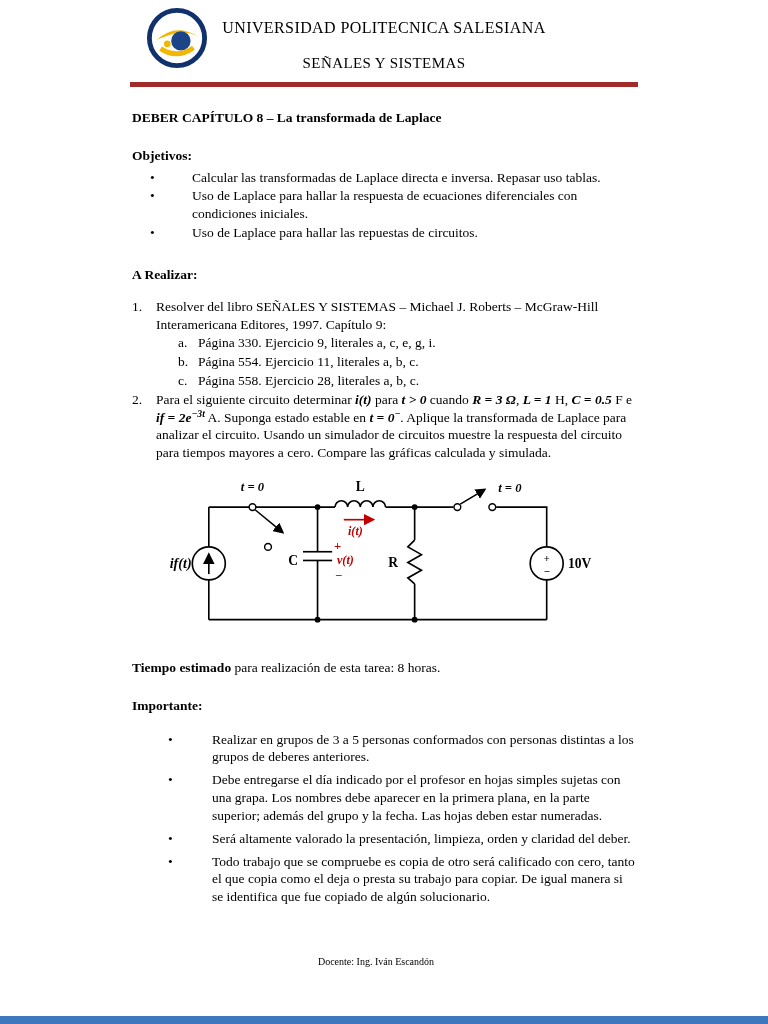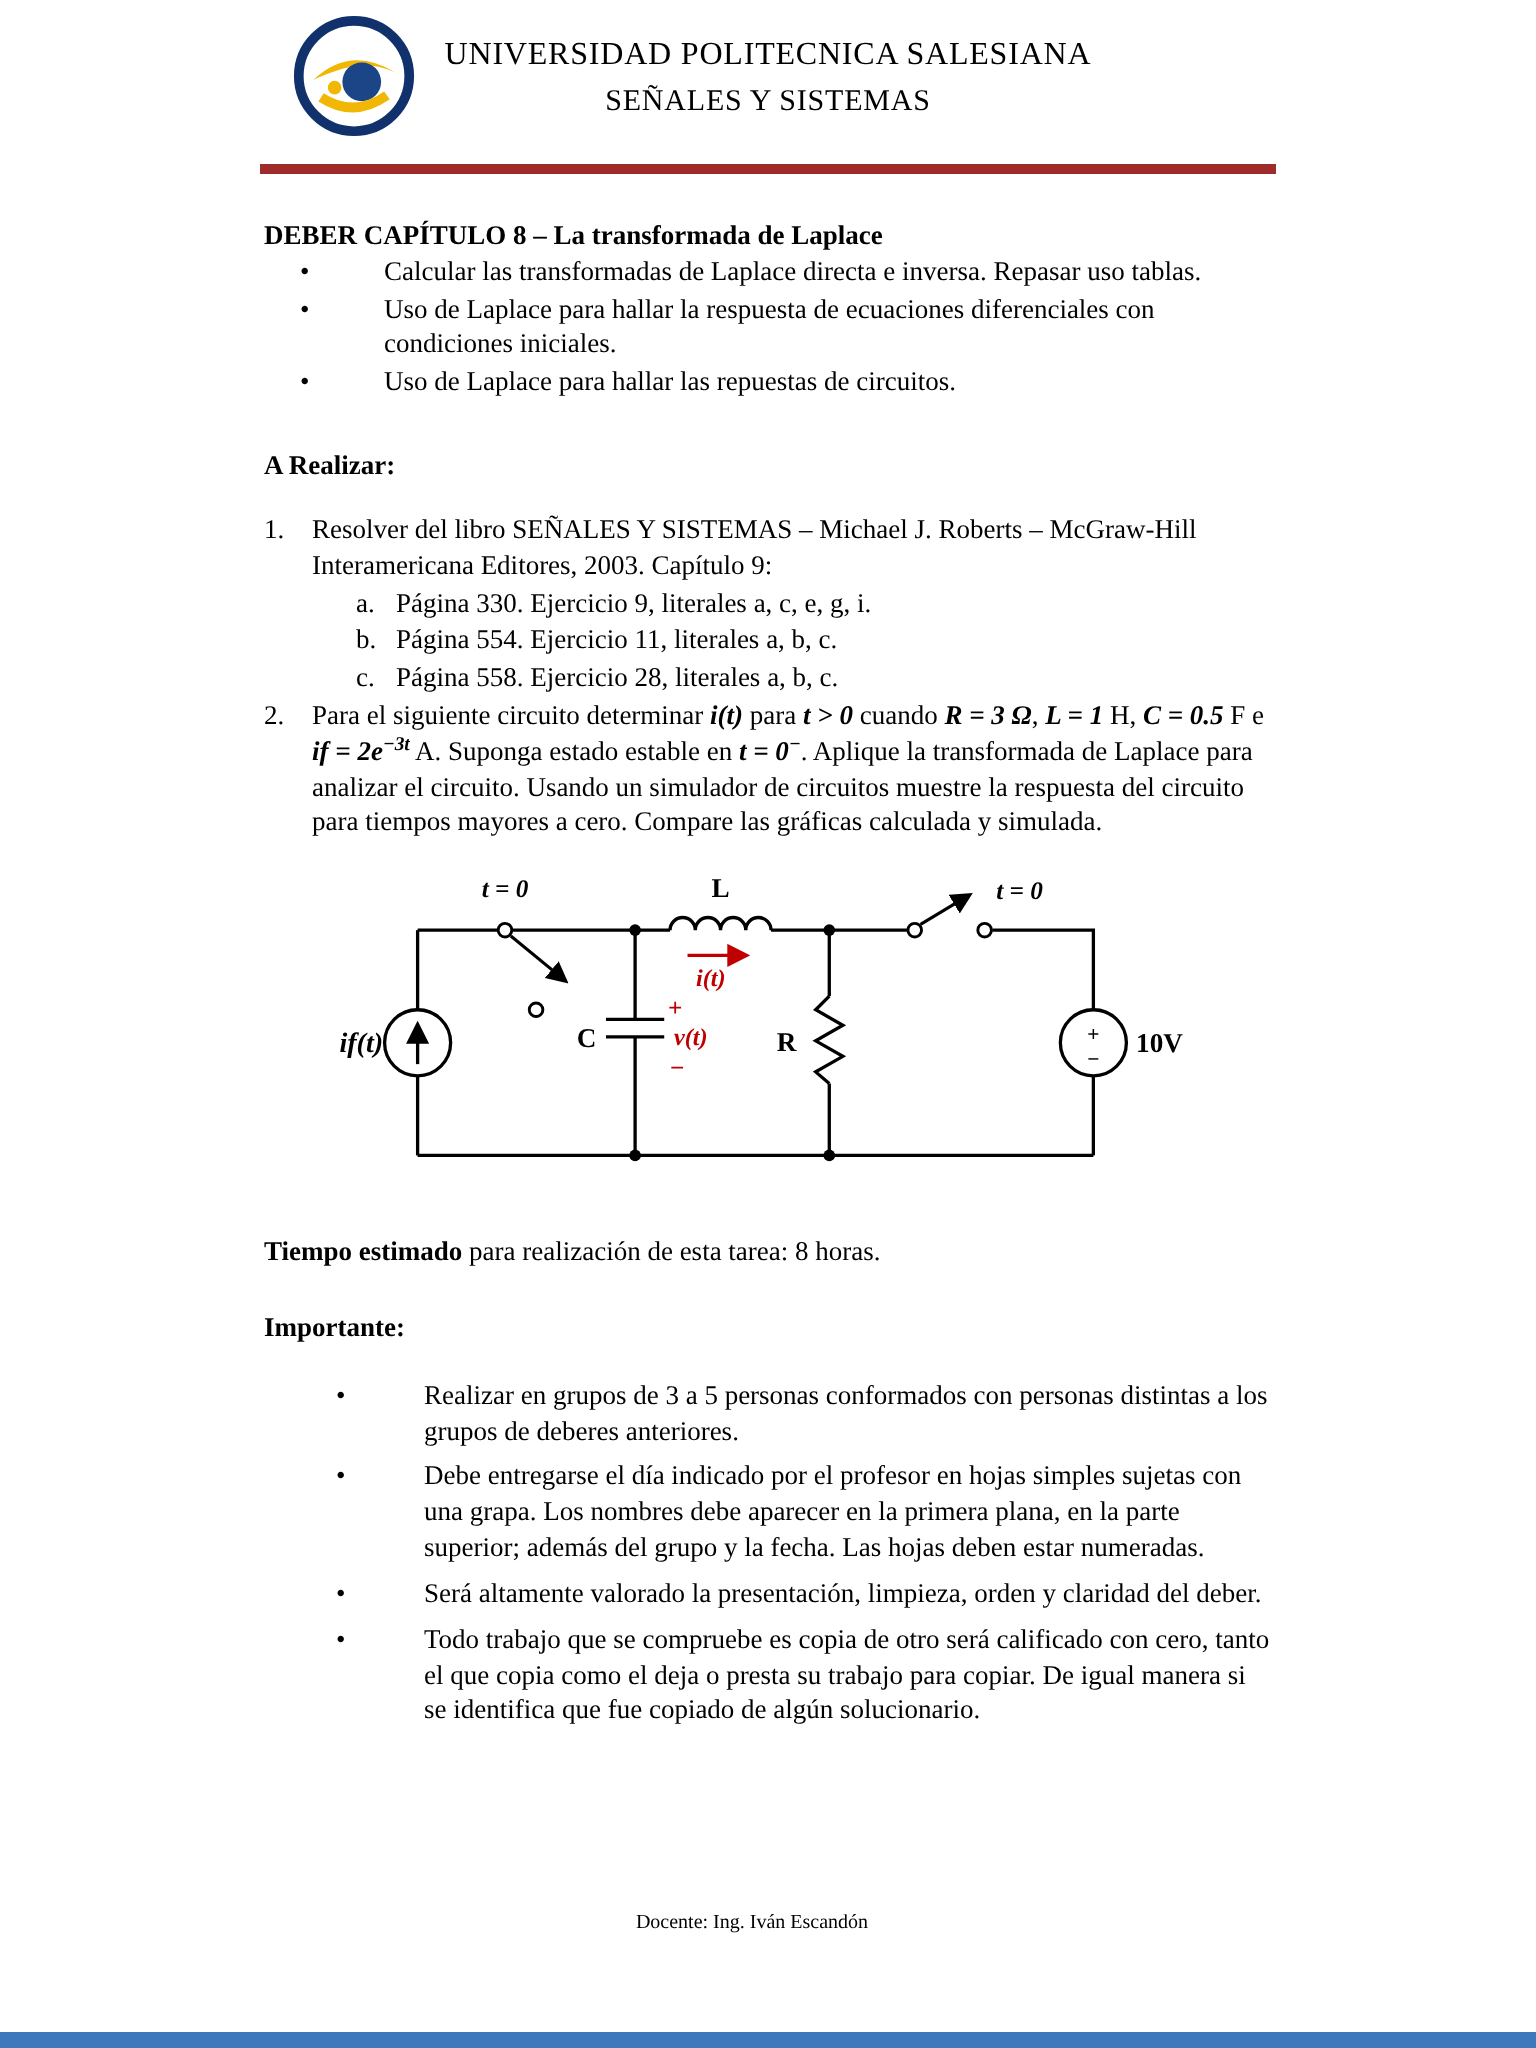--- a/index.html
+++ b/index.html
@@ -8,21 +8,21 @@
     width:768px; height:1024px; position:relative; overflow:hidden;
     background:#ffffff; color:#000;
     font-family:"Liberation Serif","DejaVu Serif",serif;
     font-size:13.5px; line-height:1.32;
   }
   
   header { position:relative; height:78px; }
   .logo { position:absolute; left:146px; top:7px; width:62px; height:62px; }
   .htext { text-align:center; padding-top:17px; }
   .h1 { font-size:16px; letter-spacing:0.4px; }
-  .h2 { font-size:15px; margin-top:4px; letter-spacing:0.4px; }
+  .h2 { font-size:15px; margin-top:16px; letter-spacing:0.4px; }
   .rule { margin:4px 130px 0 130px; height:2px;
           border-top:4px solid #a02b2b; border-bottom:1.5px solid #a02b2b; }
   
   .content { padding:0 132px; }
   .title  { font-weight:700; margin:22px 0 0 0; }
   .sect   { font-weight:700; margin:20px 0 4px 0; }
   .brow   { display:flex; margin-left:18px; margin-bottom:1px; }
   .bmark  { width:26px; flex:none; }
   .btext  { flex:1;margin-left:16px; }
   .nrow   { display:flex; margin-bottom:1px; }
@@ -72,38 +72,39 @@
       <div class="h2">SEÑALES Y SISTEMAS</div>
     </div>
   </header>
 
   <div class="rule"></div>
 
   <main class="content">
 
     <p class="title">DEBER CAPÍTULO 8 – La transformada de Laplace</p>
 
+    <p class="sect">Objetivos:</p>
     <div class="brow">
       <span class="bmark">•</span>
       <span class="btext">Calcular las transformadas de Laplace directa e inversa. Repasar uso tablas.</span>
     </div>
     <div class="brow">
       <span class="bmark">•</span>
       <span class="btext">Uso de Laplace para hallar la respuesta de ecuaciones diferenciales con condiciones iniciales.</span>
     </div>
     <div class="brow">
       <span class="bmark">•</span>
       <span class="btext">Uso de Laplace para hallar las repuestas de circuitos.</span>
     </div>
 
     <p class="sect" style="margin-top:24px; margin-bottom:14px;">A Realizar:</p>
 
     <div class="nrow">
       <span class="nmark">1.</span>
-      <span class="ntext">Resolver del libro SEÑALES Y SISTEMAS – Michael J. Roberts – McGraw-Hill Interamericana Editores, 2003. Capítulo 9:</span>
+      <span class="ntext">Resolver del libro SEÑALES Y SISTEMAS – Michael J. Roberts – McGraw-Hill Interamericana Editores, 1997. Capítulo 9:</span>
     </div>
     <div class="subrow">
       <span class="smark">a.</span>
       <span class="ntext">Página 330. Ejercicio 9, literales a, c, e, g, i.</span>
     </div>
     <div class="subrow">
       <span class="smark">b.</span>
       <span class="ntext">Página 554. Ejercicio 11, literales a, b, c.</span>
     </div>
     <div class="subrow">

